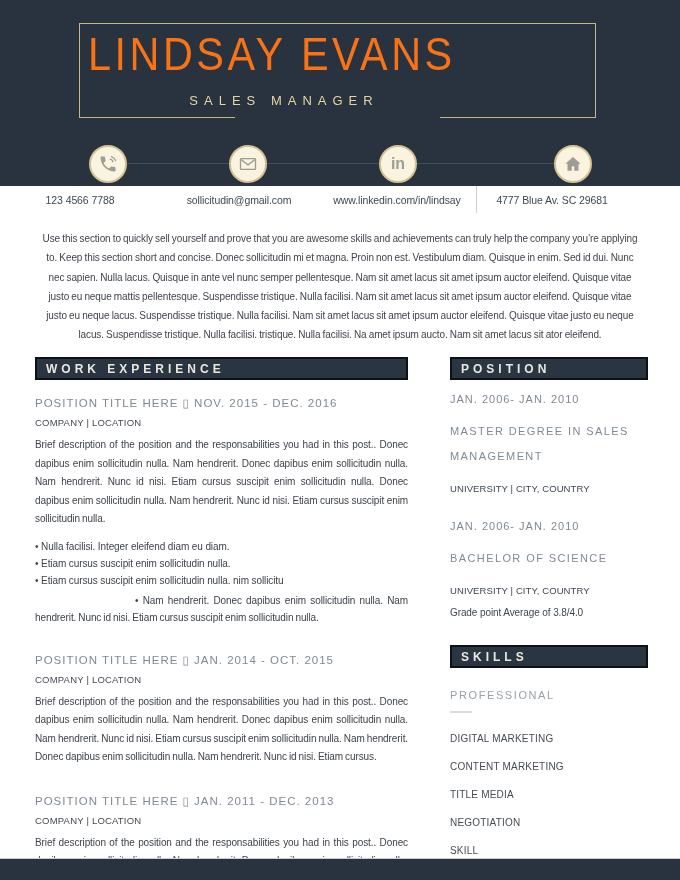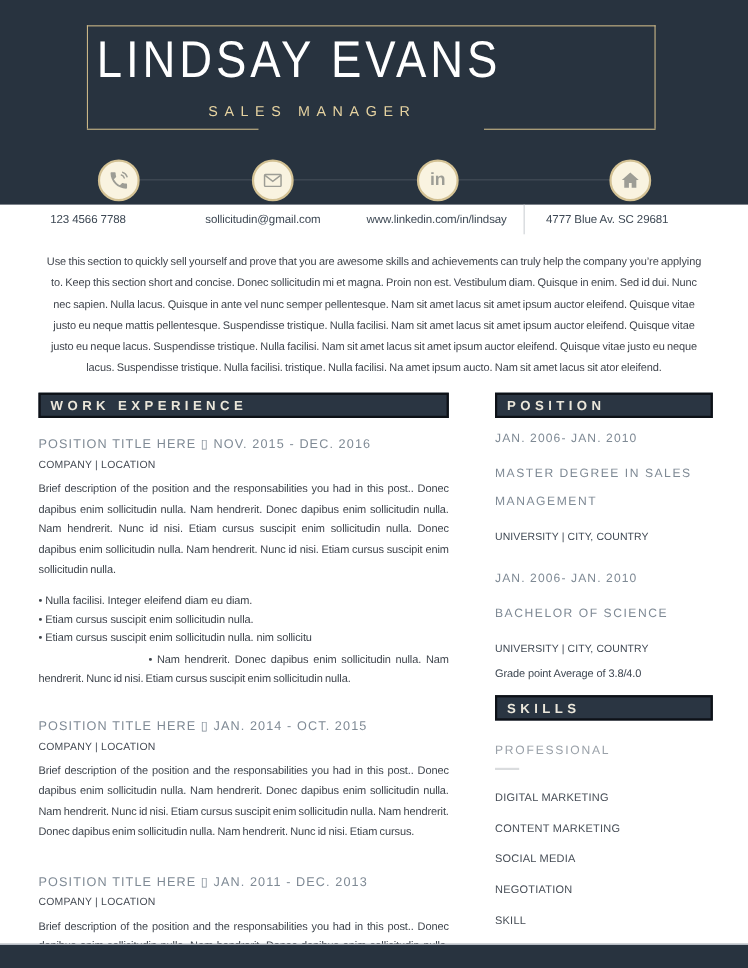--- a/index.html
+++ b/index.html
@@ -8,21 +8,21 @@
   #page { position:relative; width:680px; height:880px; background:#ffffff; overflow:hidden; }
 
   
   .header { position:absolute; top:0; left:0; width:680px; height:186px; background:#28333f; }
   .title-frame { position:absolute; left:79px; top:23px; width:517px; height:94px;
                  border-top:1px solid #c9b687; border-left:1px solid #c9b687; border-right:1px solid #c9b687; }
   .frame-seg { position:absolute; top:117px; height:1px; background:#c9b687; }
   .frame-seg.left { left:79px; width:156px; }
   .frame-seg.right { left:440px; width:156px; }
   .name { position:absolute; top:26px; left:0; width:544px; text-align:center;
-          font-size:47px; font-weight:500; letter-spacing:4px; color:#ffffff; white-space:nowrap; }
+          font-size:47px; font-weight:500; letter-spacing:4px; color:#f97316; white-space:nowrap; }
   .name span { display:inline-block; transform:scaleX(0.88); transform-origin:center; }
   .subtitle { position:absolute; top:93px; left:0; width:568px; text-align:center;
               font-size:13px; letter-spacing:6px; color:#e6d3a1; font-weight:500; }
   .connector { position:absolute; top:163px; left:107px; width:466px; height:1px; background:#454f5b; }
   .icon-circle { position:absolute; top:145px; width:38px; height:38px; border-radius:50%;
                  background:#f9f3e0; border:2px solid #d3c193; display:flex; align-items:center; justify-content:center; }
   .icon-circle svg { display:block; }
   .in-badge { font-weight:bold; font-size:16px; color:#9d9d95; letter-spacing:0; line-height:1; }
 
   
@@ -58,21 +58,21 @@
 
   
   .edu-entry { margin-top:13px; }
   .edu-entry + .edu-entry { margin-top:26px; }
   .edu-dates { font-size:11px; letter-spacing:1px; color:#7f8a95; }
   .edu-degree { margin-top:14px; font-size:11px; letter-spacing:1.4px; line-height:25px; color:#7f8a95; }
   .edu-school { margin-top:14px; font-size:9.5px; color:#3e4752; letter-spacing:0.1px; }
   .edu-note { margin-top:11px; font-size:10px; color:#3e4752; letter-spacing:-0.1px; }
 
   
-  .skills-bar { margin-top:14px; }
+  .skills-bar { margin-top:27px; }
   .skills-category { margin-top:21px; font-size:11px; letter-spacing:1.6px; color:#9aa1a9; }
   .skills-underline { margin-top:10px; width:22px; height:2px; background:#dadcde; }
   .skill-item { margin-top:17px; font-size:10px; line-height:11px; color:#454c55; letter-spacing:0.2px; }
   .skill-item.first { margin-top:20px; }
 
   
   .footer-bar { position:absolute; left:0; top:858px; width:680px; height:22px;
                 background:#28333f; border-top:1px solid #c8ccd4; }
 </style>
 </head>
@@ -163,20 +163,20 @@
       <div class="edu-degree">BACHELOR OF SCIENCE</div>
       <div class="edu-school">UNIVERSITY | CITY, COUNTRY</div>
       <div class="edu-note">Grade point Average of 3.8/4.0</div>
     </div>
 
     <div class="section-bar skills-bar">SKILLS</div>
     <div class="skills-category">PROFESSIONAL</div>
     <div class="skills-underline"></div>
     <div class="skill-item first">DIGITAL MARKETING</div>
     <div class="skill-item">CONTENT MARKETING</div>
-    <div class="skill-item">SOCIAL MEDIA</div>
+    <div class="skill-item">TITLE MEDIA</div>
     <div class="skill-item">NEGOTIATION</div>
     <div class="skill-item">SKILL</div>
   </div>
 
   <div class="footer-bar"></div>
 
 </div>
 
 </body></html>

